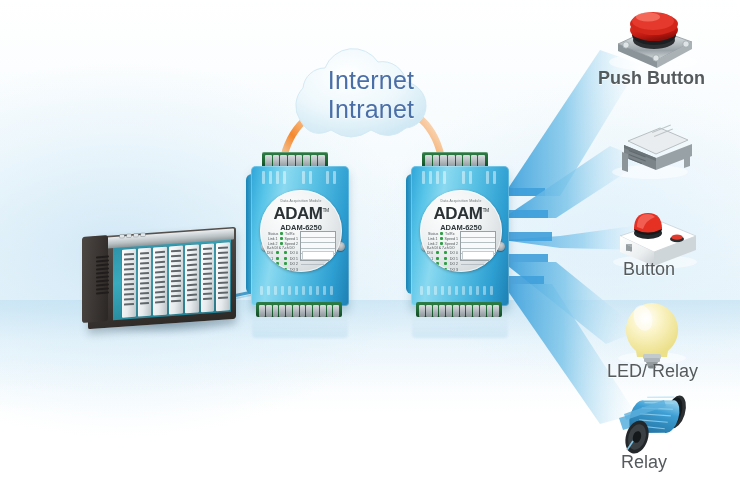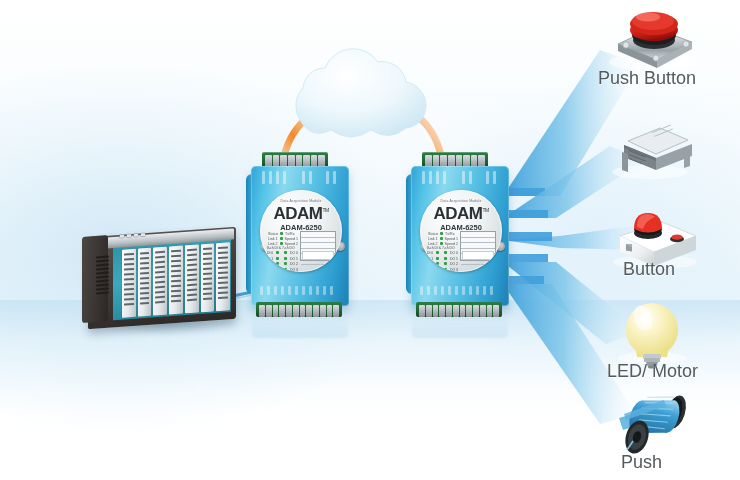--- a/index.html
+++ b/index.html
@@ -375,20 +375,26 @@
         <line x1="642" y1="430" x2="668" y2="425"></line>
       </g>
       <polygon points="624,414 664,400 666,406 626,420" fill="#5db0dd" opacity=".8"></polygon>
       <ellipse cx="637" cy="437" rx="11" ry="17" fill="#23272a" transform="rotate(17 637 437)"></ellipse>
       <ellipse cx="637" cy="437" rx="8.5" ry="13" fill="#3a4044" transform="rotate(17 637 437)"></ellipse>
       <ellipse cx="637" cy="437" rx="4" ry="6" fill="#15181a" transform="rotate(17 637 437)"></ellipse>
       <line x1="633" y1="441" x2="627" y2="450" stroke="#7fc4e6" stroke-width="1.6"></line>
     </g>
   </svg>
 
+  <div class="cloud-wrap">
+    <div class="cloud-lbl">
+      <div>Internet</div>
+      <div>Intranet</div>
+    </div>
+  </div>
 
   <div class="plc">
     <div class="shadow"></div>
     <div class="chassis"></div>
     <div class="teal"></div>
     <div class="topbar"></div>
     <div class="leftcap"></div>
     <div class="fins">
       <i></i>
         <i></i>
@@ -671,18 +677,18 @@
           <i></i>
           <i></i>
           <i></i>
           <i></i>
           <i></i>
           <i></i>
         </div>
     </div>
   </div>
 
-  <div class="dev-label" style="left:598px; top:68px;">Push Button</div>
+  <div class="dev-label" style="left:598px; top:68px;font-weight:bold;">Push Button</div>
   <div class="dev-label" style="left:623px; top:259px;">Button</div>
-  <div class="dev-label" style="left:607px; top:361px;">LED/ Motor</div>
-  <div class="dev-label" style="left:621px; top:452px;">Push</div>
+  <div class="dev-label" style="left:607px; top:361px;">LED/ Relay</div>
+  <div class="dev-label" style="left:621px; top:452px;">Relay</div>
 
 </div>
 
 </body></html>

